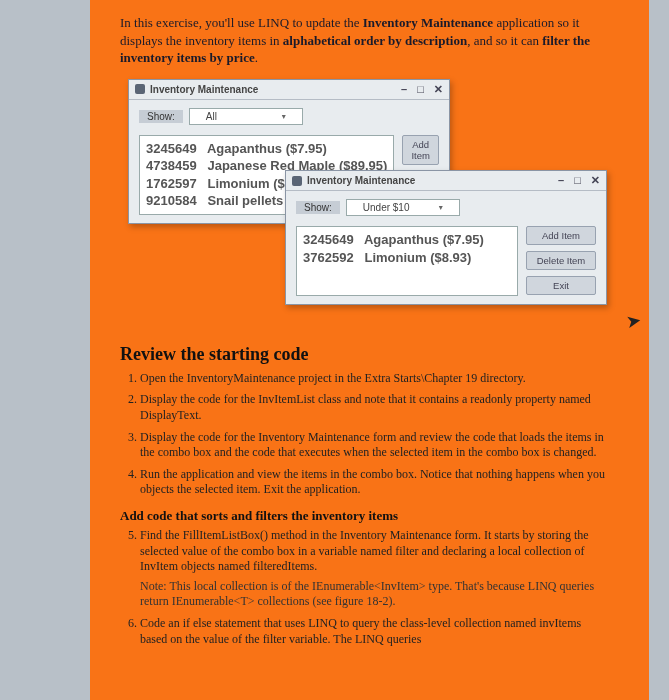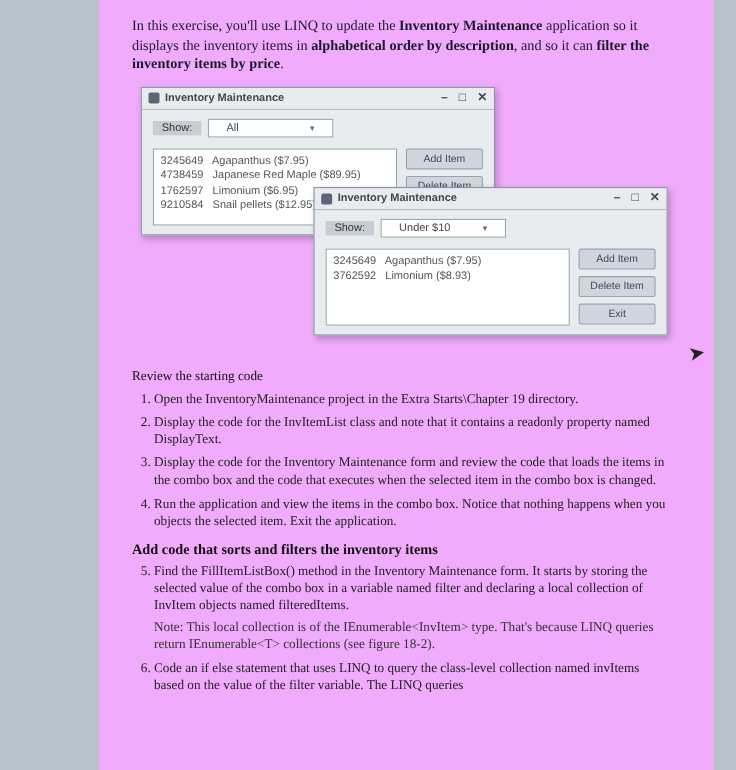--- a/index.html
+++ b/index.html
@@ -6,21 +6,21 @@
     margin: 0;
     padding: 0;
     background: #b8c0c8;
     font-family: "Times New Roman", serif;
     width: 669px;
     height: 700px;
     overflow: hidden;
     position: relative;
   }
   .page {
-    background: #f0abfc;
+    background: #f97316;
     margin: 0 20px 0 90px;
     padding: 14px 40px 14px 30px;
     min-height: 700px;
     box-sizing: border-box;
     position: relative;
   }
   .intro {
     font-size: 13px;
     line-height: 1.35;
     color: #1a1a2a;
@@ -64,34 +64,35 @@
   .combo {
     background:#fff; border:1px solid #9aa; padding:2px 16px;
     width:80px; display:flex; justify-content:space-between; align-items:center;
     font-size:10px; color:#444;
   }
   .combo .chev { font-size:8px; color:#666; }
 
   .content-row { display:flex; gap:8px; }
   .listbox {
     flex:1; background:#fff; border:1px solid #9aa; padding:4px 6px;
-    font-size:10px; color:#555; min-height:60px;
+    font-size:13px; color:#555; min-height:60px;
     line-height:1.35;
+    font-weight:bold;
   }
   .listbox .row { white-space:pre; }
 
   .btncol { display:flex; flex-direction:column; gap:6px; width:70px; }
   .formbtn {
     background:#d0d6dd; border:1px solid #98a2b0;
     text-align:center; padding:3px 0; font-size:9.5px; color:#445;
     border-radius:2px;
   }
 
   .review { margin-top:120px; }
-  .review h3 { font-size:12px; margin:0 0 6px 0; font-weight:normal; color:#111; }
+  .review h3 { font-size:18px; margin:0 0 6px 0; font-weight:bold; color:#111; }
   .review h4 { font-size:13px; margin:10px 0 4px 0; font-weight:bold; color:#111; }
   ol.steps { margin:0; padding-left:20px; }
   ol.steps li { font-size:12px; color:#222; margin-bottom:6px; line-height:1.3; }
   .note { margin:4px 0 6px 0; font-size:12px; color:#333; }
 
   .cursor {
     position:absolute;
     right:8px;
     top:310px;
     font-size:18px;

